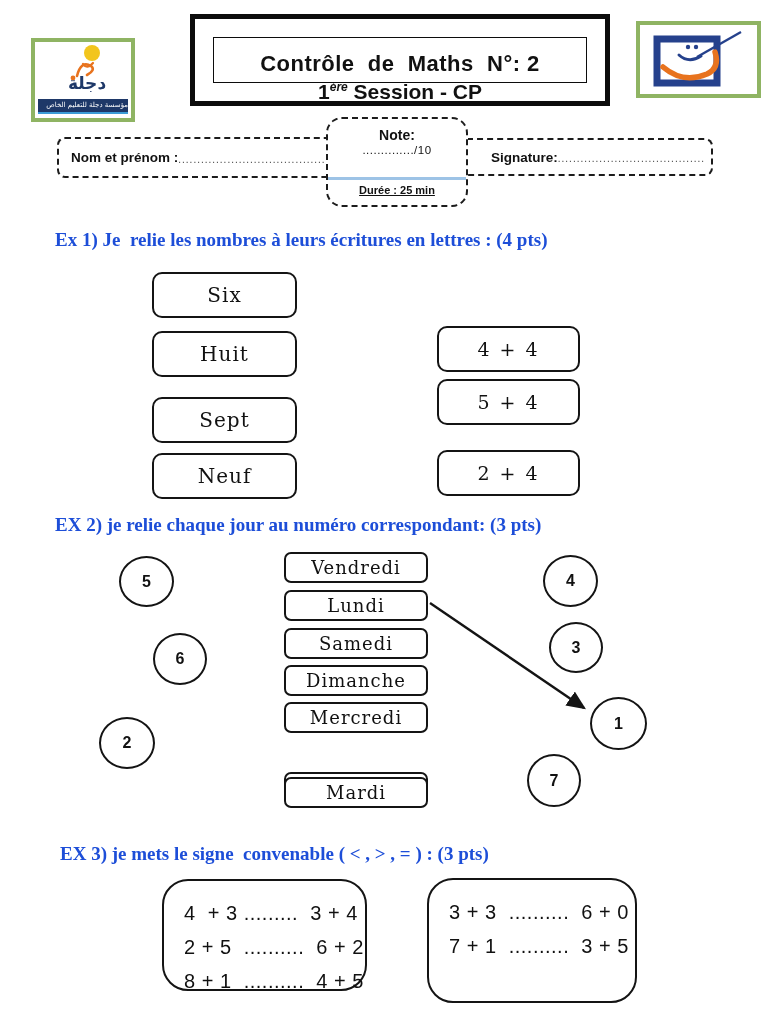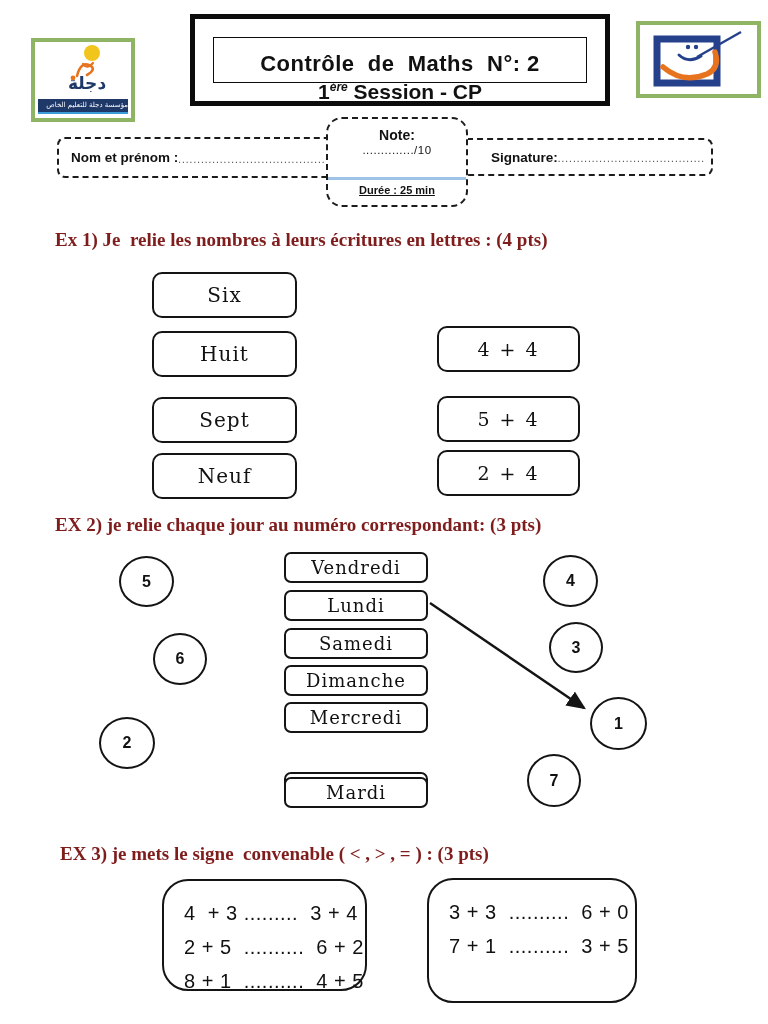--- a/index.html
+++ b/index.html
@@ -71,21 +71,21 @@
     z-index: 4; text-align: center;
   }
   .note-label { margin-top: 8px; font-size: 14px; font-weight: bold; }
   .note-value { margin-top: 1px; font-size: 11.5px; letter-spacing: 0.5px; }
   .note-line { position: absolute; left: 0; right: 0; top: 58px; height: 3px; background: #9DC3E6; }
   .duree-label { position: absolute; left: 0; right: 0; top: 65px; font-size: 11px; font-weight: bold; white-space: pre; text-decoration: underline; }
 
   
   .ex-heading {
     font-family: "Liberation Serif", serif;
-    font-weight: bold; font-size: 19px; color: #7f1d1d;
+    font-weight: bold; font-size: 19px; color: #1d4ed8;
     white-space: pre;
   }
 
   
   .word-box {
     left: 152px; width: 145px; height: 46px;
     border: 2.5px solid #141414; border-radius: 10px; background: #fff;
     display: flex; align-items: center; justify-content: center;
     font-family: "DejaVu Serif", serif; font-size: 20px; letter-spacing: 1px;
   }
@@ -173,21 +173,21 @@
   </div>
 
   <div class="abs ex-heading" style="left:55px; top:229px;">Ex 1) Je  relie les nombres à leurs écritures en lettres : (4 pts)</div>
 
   <div class="abs word-box" style="top:272px;">Six</div>
   <div class="abs word-box" style="top:331px;">Huit</div>
   <div class="abs word-box" style="top:397px;">Sept</div>
   <div class="abs word-box" style="top:453px;">Neuf</div>
 
   <div class="abs sum-box" style="top:326px;">4 + 4</div>
-  <div class="abs sum-box" style="top:396px;">5 + 4</div>
+  <div class="abs sum-box" style="top:379px;">5 + 4</div>
   <div class="abs sum-box" style="top:450px;">2 + 4</div>
 
   <div class="abs ex-heading" style="left:55px; top:514px;">EX 2) je relie chaque jour au numéro correspondant: (3 pts)</div>
 
   <div class="abs day-box" style="top:552px;">Vendredi</div>
   <div class="abs day-box" style="top:590px; border-width:2.6px;">Lundi</div>
   <div class="abs day-box" style="top:628px;">Samedi</div>
   <div class="abs day-box" style="top:665px;">Dimanche</div>
   <div class="abs day-box" style="top:702px;">Mercredi</div>
   <div class="abs day-box" style="top:772px;">Jeudi</div>

